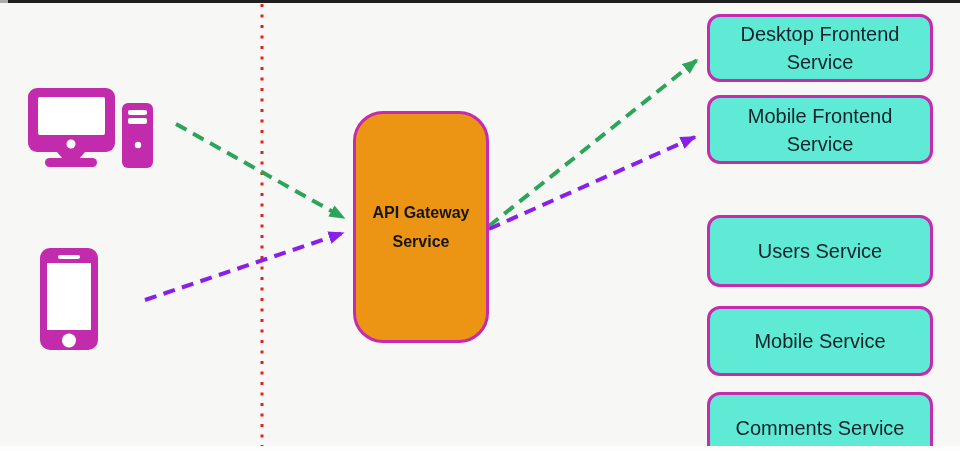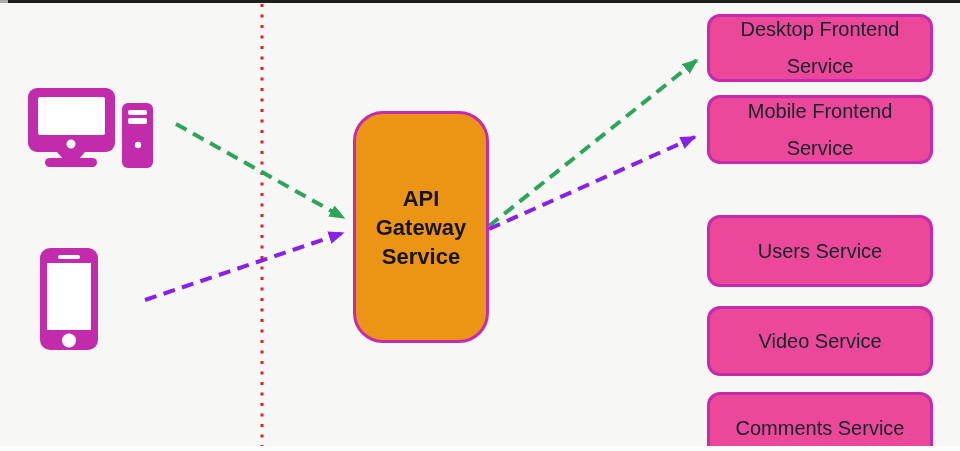--- a/index.html
+++ b/index.html
@@ -13,26 +13,26 @@
   .top-bar-corner{position:absolute;left:0;top:0;width:8px;height:3px;background:#ababab;}
   .bottom-strip{position:absolute;left:0;top:446px;width:960px;height:5px;background:#fdfdfd;z-index:9;}
   svg.overlay{position:absolute;left:0;top:0;z-index:2;}
   .icon-wrap{position:absolute;z-index:3;}
   .node{
     position:absolute;z-index:4;display:flex;align-items:center;justify-content:center;
     text-align:center;border:3px solid #c62aae;
   }
   .gateway{
     left:353px;top:111px;width:136px;height:232px;border-radius:30px;
-    background:#ec9414;color:#151515;font-size:22px;font-weight:bold;line-height:29px;
+    background:#ec9414;color:#151515;font-size:16px;font-weight:bold;line-height:29px;
     padding:0 14px;
   }
   .service{
-    left:707px;width:226px;border-radius:13px;background:#ec4899;
-    color:#14222b;font-size:20px;line-height:37px;padding:0 4px;
+    left:707px;width:226px;border-radius:13px;background:#5eead4;
+    color:#14222b;font-size:20px;line-height:28px;padding:0 4px;
   }
   .svc-0{top:14px;height:68px;}
   .svc-1{top:95px;height:69px;justify-content:center;}
   .svc-2{top:215px;height:72px;text-align:right;}
   .svc-3{top:306px;height:70px;}
   .svc-4{top:392px;height:72px;}
 </style>
 </head>
 <body>
 
@@ -89,21 +89,21 @@
   <div class="node service svc-0">
     <span>Desktop Frontend Service</span>
   </div>
   <div class="node service svc-1">
     <span>Mobile Frontend Service</span>
   </div>
   <div class="node service svc-2">
     <span>Users Service</span>
   </div>
   <div class="node service svc-3">
-    <span>Video Service</span>
+    <span>Mobile Service</span>
   </div>
   <div class="node service svc-4">
     <span>Comments Service</span>
   </div>
 
   <div class="top-bar"></div>
   <div class="top-bar-corner"></div>
   <div class="bottom-strip"></div>
 
 </div>

